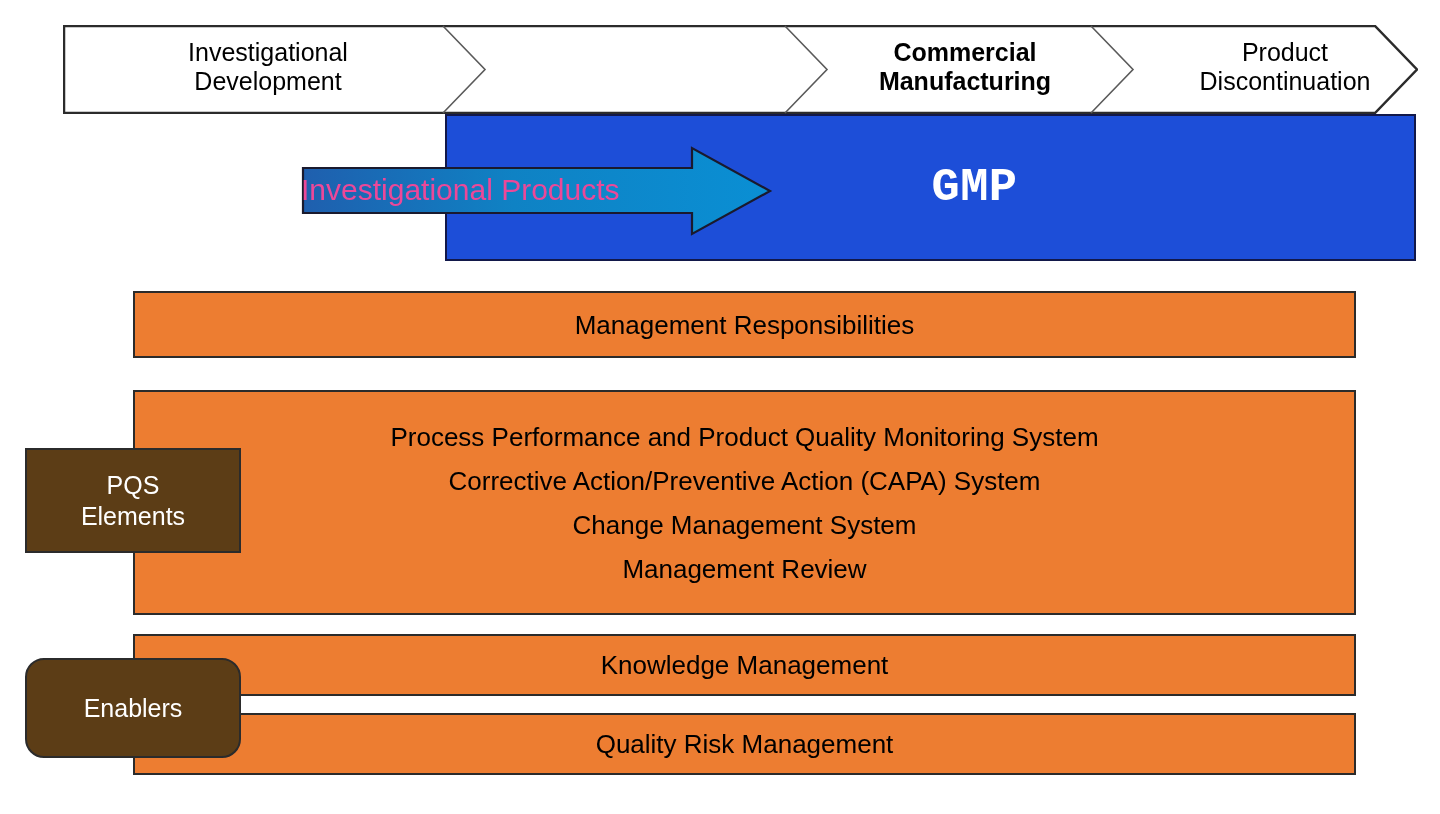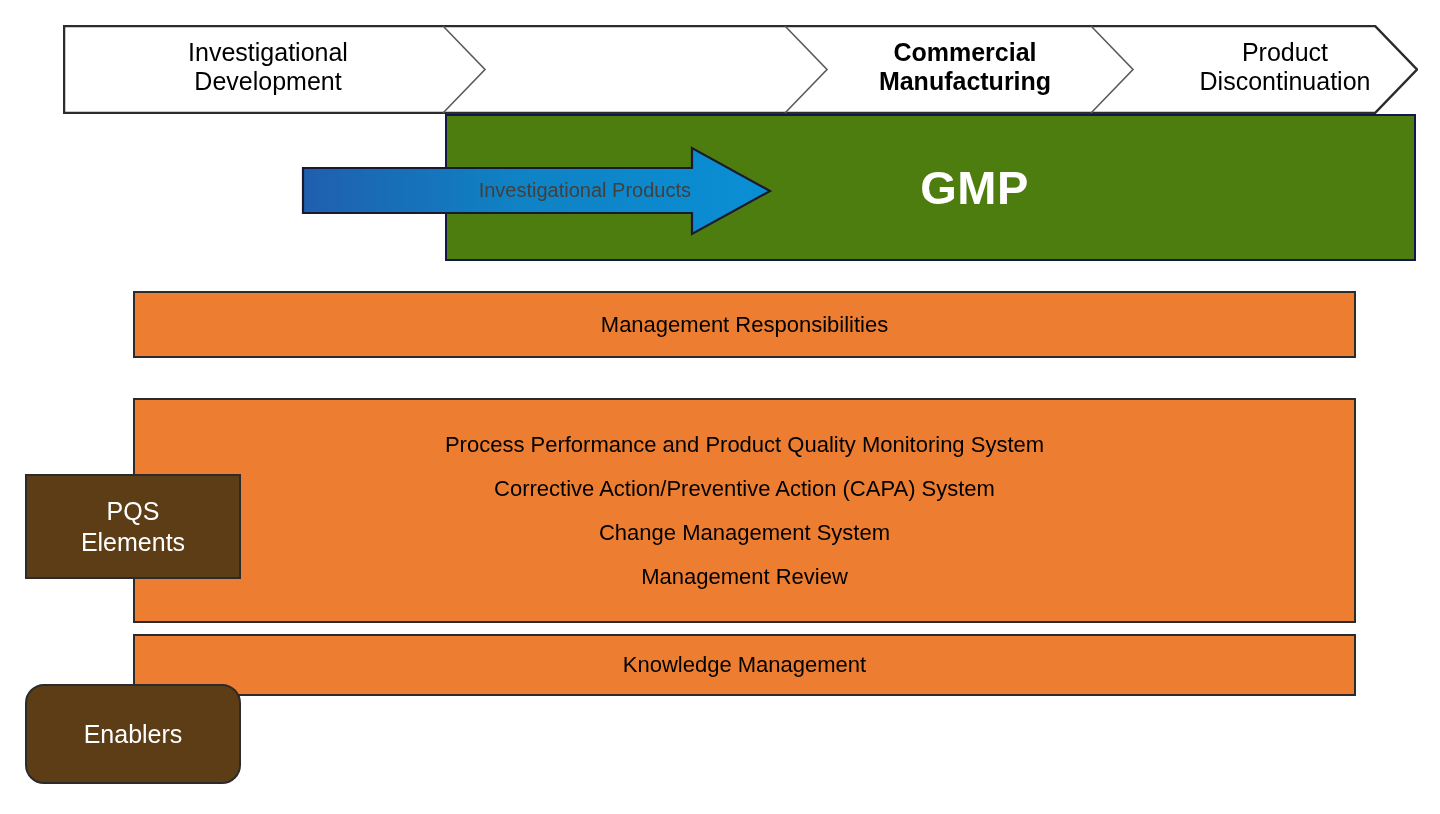--- a/index.html
+++ b/index.html
@@ -42,23 +42,24 @@
     white-space: nowrap;
   }
 
   
   #gmp-band {
     position: absolute;
     left: 445px;
     top: 114px;
     width: 971px;
     height: 147px;
-    background: #4d7c0f;
+    background: #1d4ed8;
     border: 2px solid #12184a;
     box-sizing: border-box;
+    font-family: Liberation Mono, monospace;
   }
   #gmp-text {
     position: absolute;
     left: 0;
     top: 0;
     width: 100%;
     height: 100%;
     display: flex;
     align-items: center;
     justify-content: center;
@@ -82,69 +83,68 @@
     position: absolute;
     left: 0;
     top: 0;
     display: block;
   }
   #investigational-label {
     position: absolute;
     left: 0;
     top: 22px;
     width: 390px;
-    text-align: right;
-    color: #404040;
-    font-size: 20px;
+    text-align: left;
+    color: #ec4899;
+    font-size: 30px;
     line-height: 46px;
     white-space: nowrap;
   }
 
   
   .band {
     position: absolute;
     left: 133px;
     width: 1223px;
     background: #ED7D31;
     border: 2px solid #2b2b2b;
     box-sizing: border-box;
     display: flex;
     flex-direction: column;
     align-items: center;
     justify-content: center;
     color: #000000;
   }
   .band-line {
-    font-size: 22px;
+    font-size: 26px;
     line-height: 44px;
     text-align: center;
     white-space: nowrap;
   }
   #band-management-responsibilities { top: 291px; height: 67px; }
-  #band-pqs-elements { top: 390px; height: 225px; margin-top: 8px; }
+  #band-pqs-elements { top: 390px; height: 225px; }
   #band-knowledge-management { top: 634px; height: 62px; }
   #band-quality-risk-management { top: 713px; height: 62px; }
 
   
   .side-label {
     position: absolute;
     left: 25px;
     width: 216px;
     background: #5C3D16;
     border: 2px solid #2b2b2b;
     box-sizing: border-box;
     display: flex;
     align-items: center;
     justify-content: center;
     color: #ffffff;
     font-size: 25px;
     line-height: 31px;
     text-align: center;
     z-index: 5;
-    margin-top: 26px;
   }
   #label-pqs-elements { top: 448px; height: 105px; }
   #label-enablers { top: 658px; height: 100px; border-radius: 19px; }
 </style>
 </head>
 <body>
 
 <div id="canvas">
 
   <div id="lifecycle-bar">
@@ -200,20 +200,23 @@
     <div class="band-line">Process Performance and Product Quality Monitoring System</div>
     <div class="band-line">Corrective Action/Preventive Action (CAPA) System</div>
     <div class="band-line">Change Management System</div>
     <div class="band-line">Management Review</div>
   </div>
 
   <div class="band" id="band-knowledge-management">
     <div class="band-line">Knowledge Management</div>
   </div>
 
+  <div class="band" id="band-quality-risk-management">
+    <div class="band-line">Quality Risk Management</div>
+  </div>
 
   <div class="side-label" id="label-pqs-elements">
     <div>
       <div>PQS</div>
       <div>Elements</div>
     </div>
   </div>
 
   <div class="side-label" id="label-enablers">
     <div>

